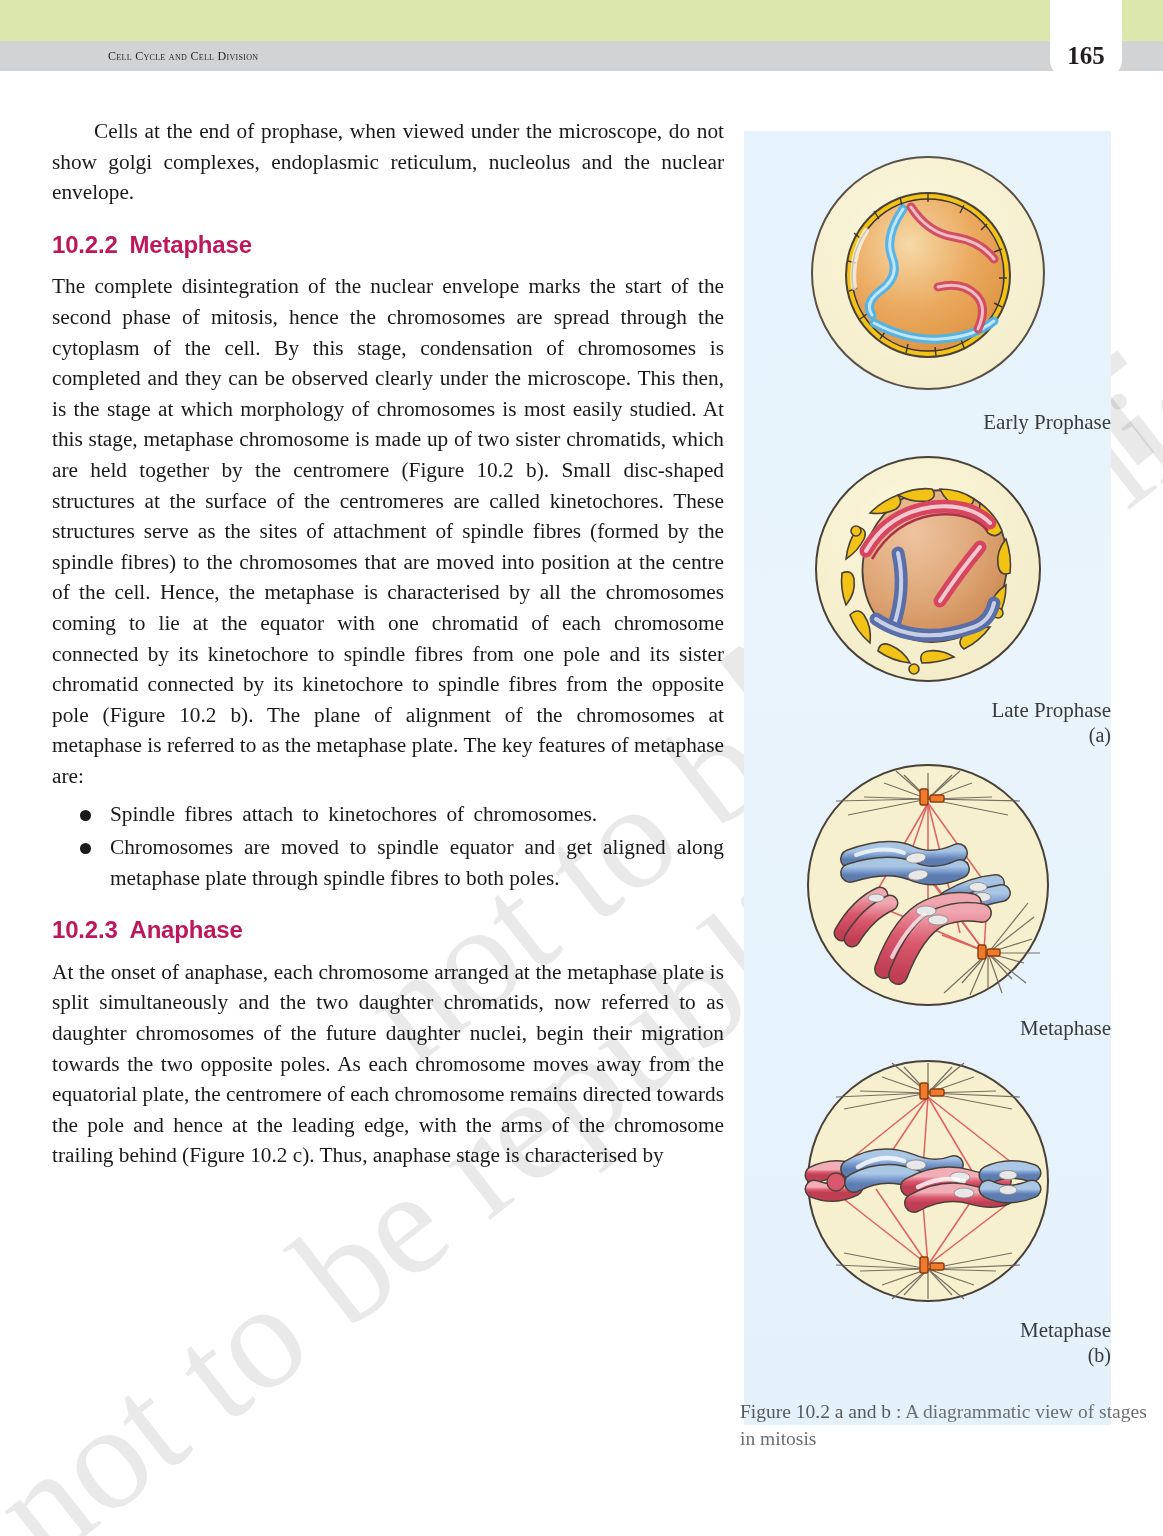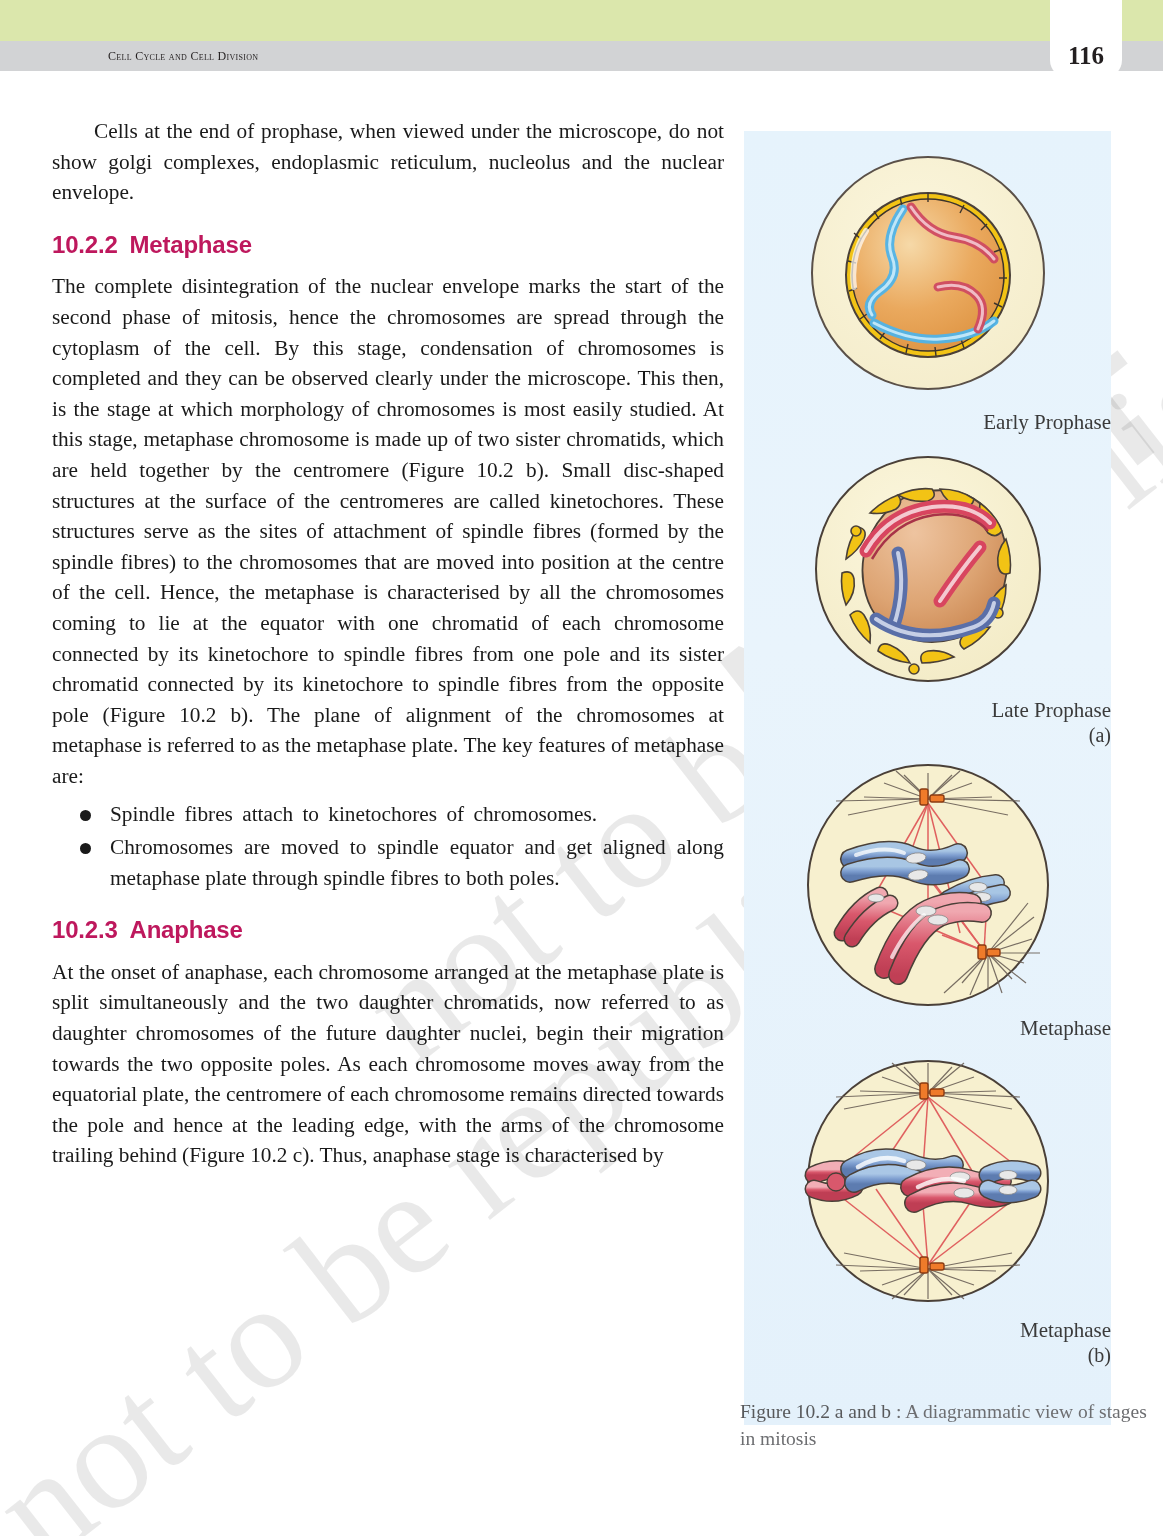--- a/index.html
+++ b/index.html
@@ -98,21 +98,21 @@
 </style>
 </head>
 <body>
 
 <div class="page">
 
   <div class="band-green"></div>
   <div class="band-gray"></div>
   <div class="run-head">Cell Cycle and Cell Division</div>
   <div class="pagetab"></div>
-  <div class="pagenum">116</div>
+  <div class="pagenum">165</div>
 
   <div class="watermark">
     <div class="wm-text wm3">NCERT</div>
     <div class="wm-text wm1">not to be republished</div>
     <div class="wm-text wm2">not to be republished</div>
   </div>
 
   <div class="col">
 
     <p class="p-indent">Cells at the end of prophase, when viewed under the microscope, do not show golgi complexes, endoplasmic reticulum, nucleolus and the nuclear envelope.</p>

